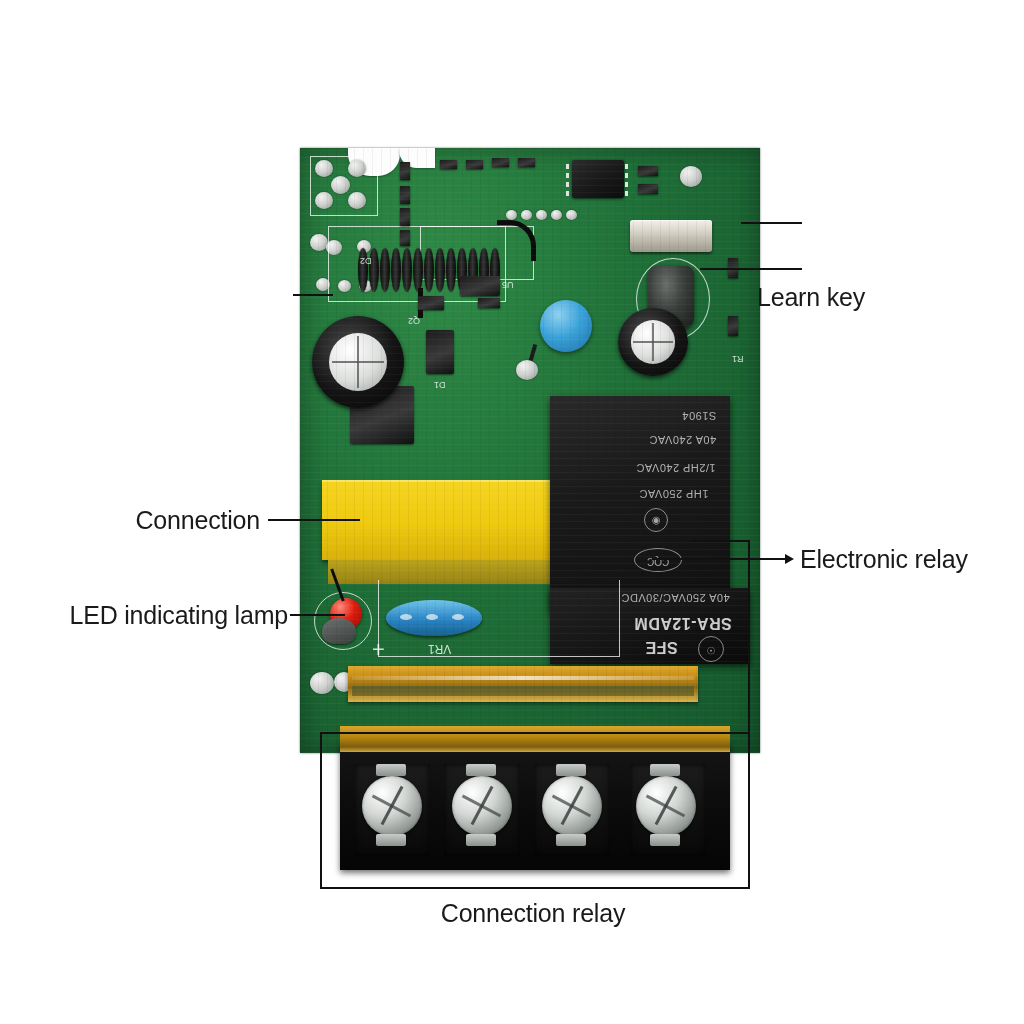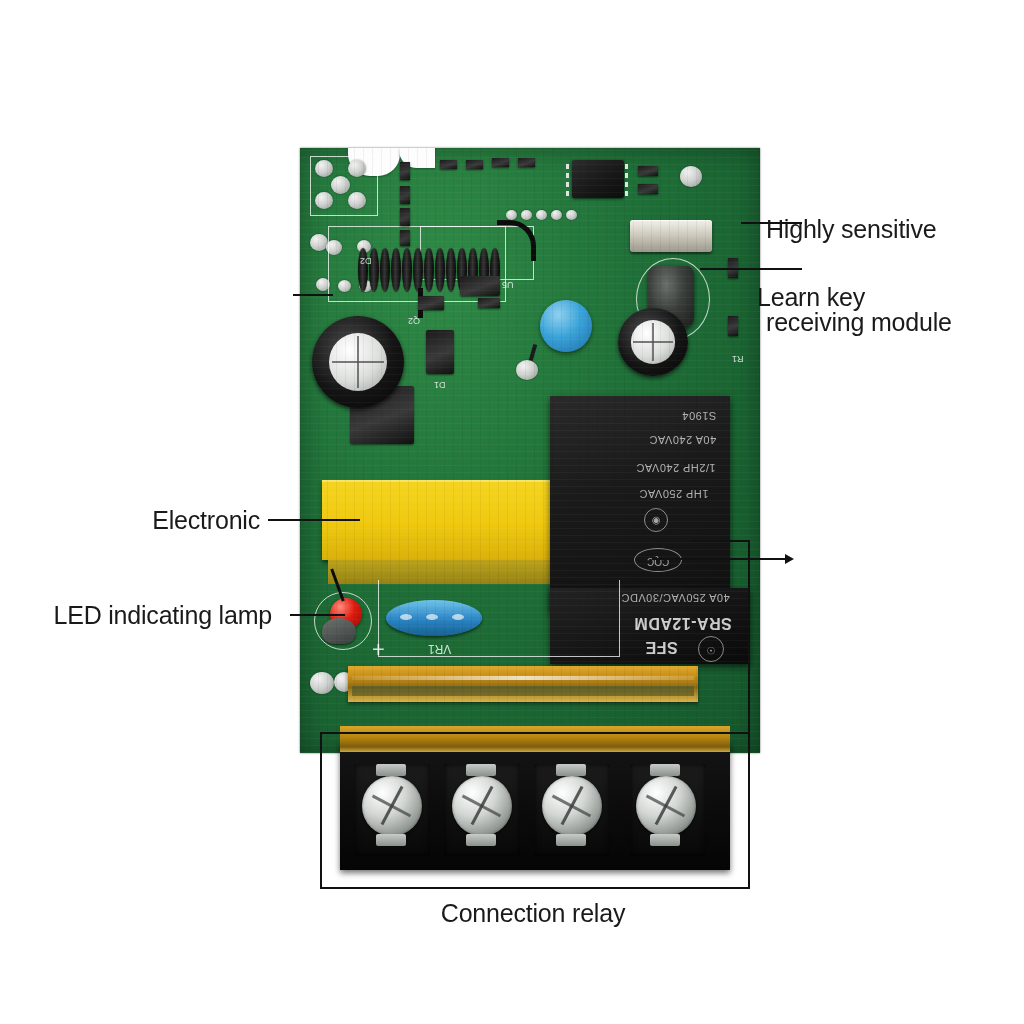--- a/index.html
+++ b/index.html
@@ -479,38 +479,35 @@
     <div class="screwclip" style="left:126px; top:22px; width:30px; height:12px;"></div>
     <div class="screwclip" style="left:216px; top:22px; width:30px; height:12px;"></div>
     <div class="screwclip" style="left:310px; top:22px; width:30px; height:12px;"></div>
 
     <div class="screwclip" style="left:36px;  top:92px; width:30px; height:12px;"></div>
     <div class="screwclip" style="left:126px; top:92px; width:30px; height:12px;"></div>
     <div class="screwclip" style="left:216px; top:92px; width:30px; height:12px;"></div>
     <div class="screwclip" style="left:310px; top:92px; width:30px; height:12px;"></div>
   </div>
 
-  <div class="label lbl-right" style="left:766px; top:152px;">
-    <div>Highly sensitive</div>
-    <div>receiving module</div>
-  </div>
   <div class="leader" style="left:741px; top:222px; width:61px;"></div>
 
   <div class="label lbl-right" style="left:757px; top:282px;">Learn key</div>
   <div class="leader" style="left:700px; top:268px; width:102px;"></div>
 
   <div class="leader" style="left:293px; top:294px; width:40px;"></div>
 
-  <div class="label lbl-left" style="left:60px; top:505px; width:200px;">Electronic</div>
+  <div class="label lbl-left" style="left:60px; top:505px; width:200px;">Connection</div>
   <div class="leader" style="left:268px; top:519px; width:92px;"></div>
 
-  <div class="label lbl-left" style="left:14px; top:600px; width:258px;">LED indicating lamp</div>
+  <div class="label lbl-left" style="left:30px; top:600px; width:258px;">LED indicating lamp</div>
   <div class="leader" style="left:290px; top:614px; width:55px;"></div>
 
   <div class="bracket bracket-noleft" style="left:690px; top:540px; width:58px; height:200px; border-top:none; border-bottom:none; border-right:2px solid #111;"></div>
   <div class="bracket" style="left:690px; top:540px; width:58px; height:2px; border:none; background:#111;"></div>
   <div class="leader" style="left:652px; top:558px; width:138px;"></div>
   <div class="arrowhead" style="left:785px; top:554px;"></div>
+  <div class="label lbl-right" style="left:800px; top:544px;">Electronic relay</div>
 
   <div class="bracket" style="left:320px; top:732px; width:426px; height:153px;"></div>
   <div class="label lbl-center" style="left:383px; top:898px; width:300px;">Connection relay</div>
 
 </div>
 
 </body></html>

